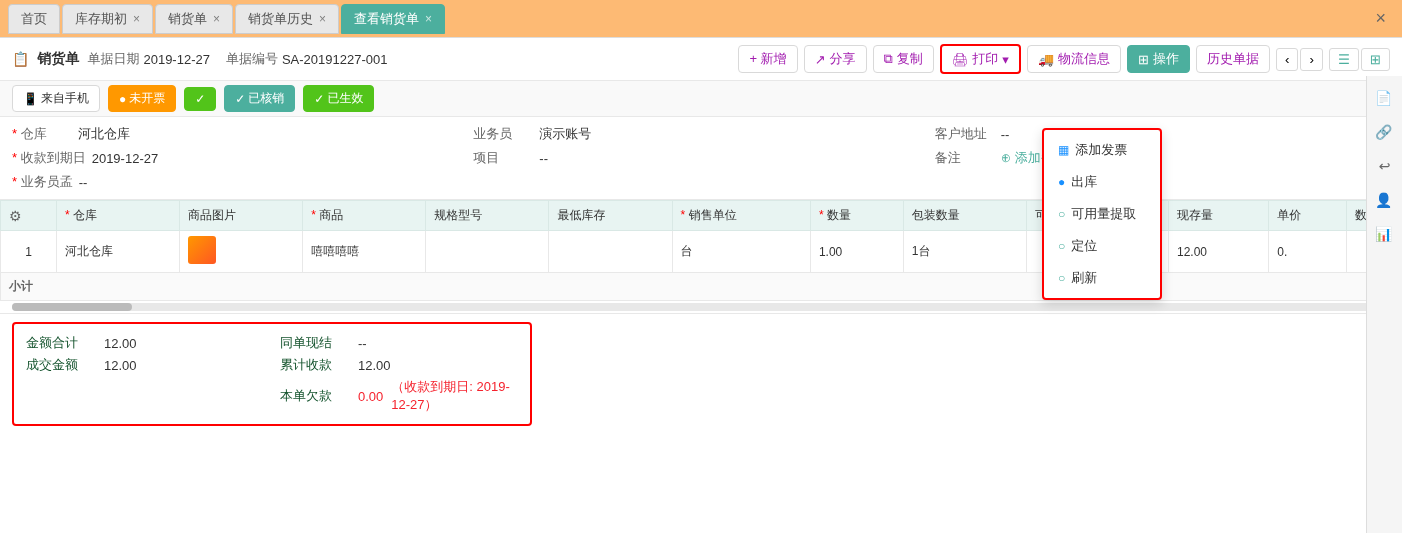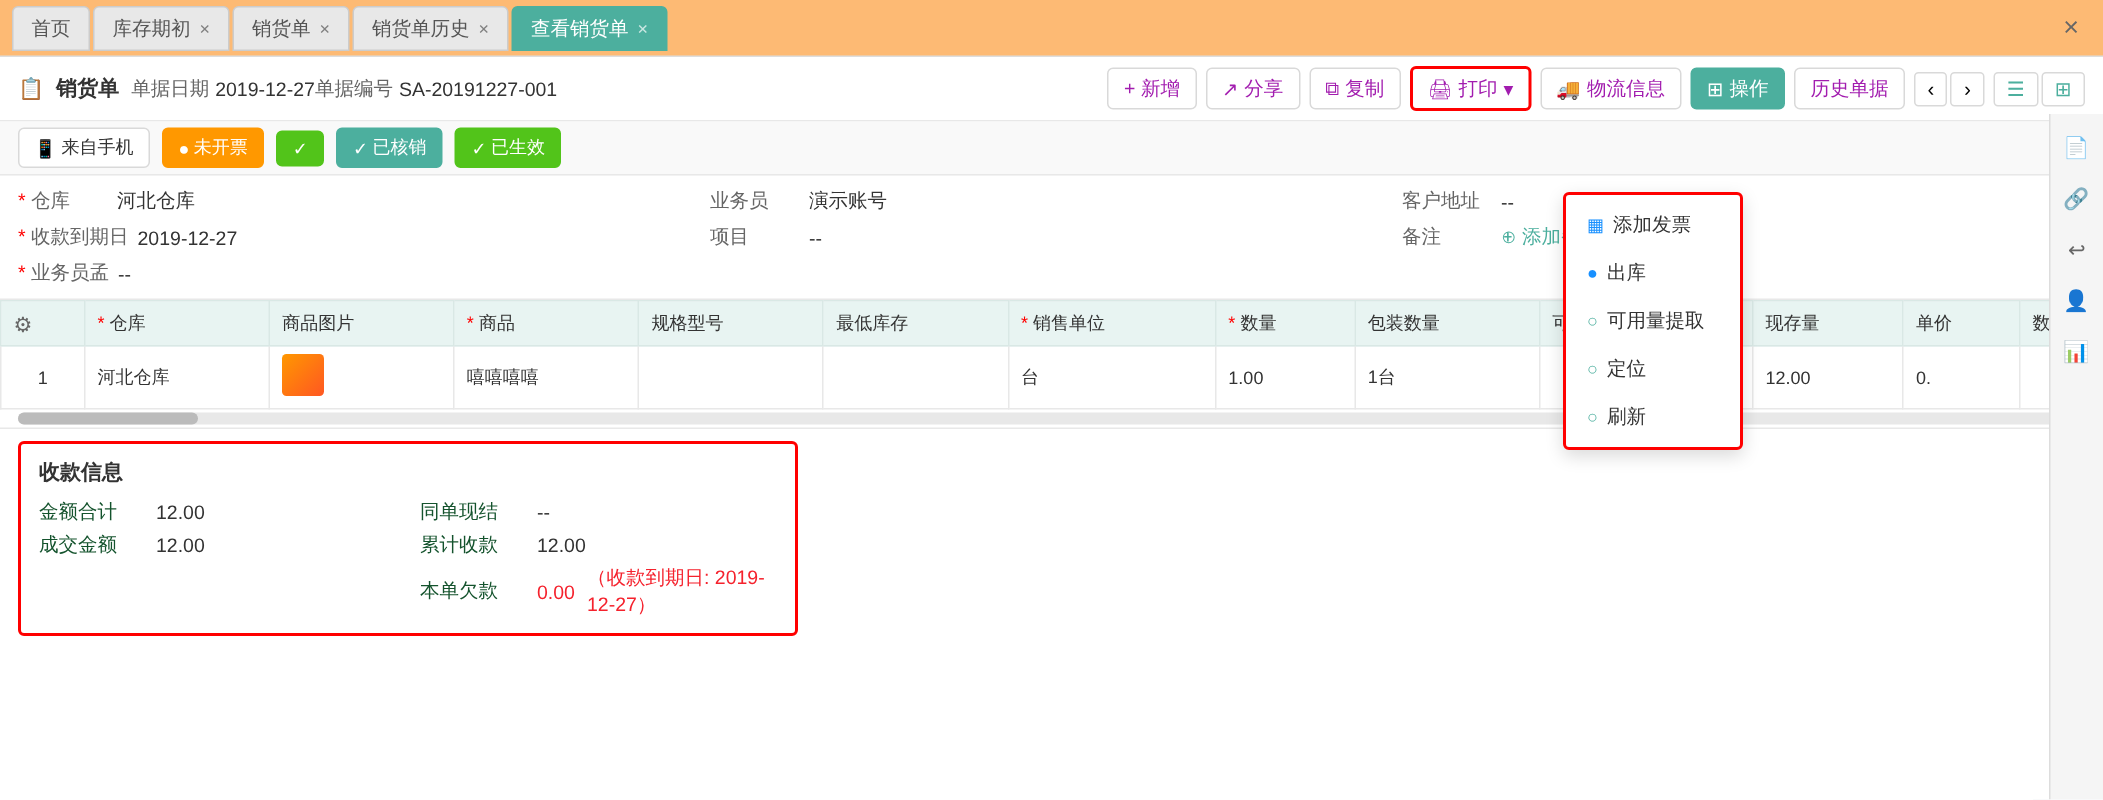--- a/index.html
+++ b/index.html
@@ -14,21 +14,21 @@
     .window-close { font-size: 18px; cursor: pointer; color: #666; padding: 0 8px; }
 
     
     .content-area { background: #fff; height: calc(533px - 38px); overflow: hidden; position: relative; }
 
     
     .doc-header { display: flex; align-items: center; padding: 6px 12px; background: #fff; border-bottom: 1px solid #e8e8e8; flex-wrap: wrap; gap: 8px; }
     .doc-title-area { display: flex; align-items: center; gap: 8px; }
     .doc-icon { color: #4caf9e; font-size: 14px; }
     .doc-title { font-weight: bold; font-size: 14px; }
-    .doc-meta { display: flex; align-items: center; font-size: 13px; color: #333; }
+    .doc-meta { display: flex; align-items: center; gap: 16px; font-size: 13px; color: #333; }
     .doc-meta-item { display: flex; align-items: center; gap: 4px; }
     .doc-meta-label { color: #666; }
     .toolbar-right { margin-left: auto; display: flex; align-items: center; gap: 6px; }
     .btn-toolbar { display: flex; align-items: center; gap: 4px; padding: 4px 10px; border-radius: 4px; border: 1px solid #d9d9d9; background: #fff; cursor: pointer; font-size: 13px; color: #a21caf; white-space: nowrap; }
     .btn-toolbar.active { background: #4caf9e; color: #fff; border-color: #4caf9e; }
     .nav-arrows { display: flex; gap: 2px; }
     .nav-arrow { border: 1px solid #d9d9d9; background: #fff; padding: 3px 8px; cursor: pointer; border-radius: 3px; }
     .view-btns { display: flex; gap: 2px; }
     .view-btn { border: 1px solid #d9d9d9; background: #fff; padding: 3px 8px; cursor: pointer; border-radius: 3px; color: #4caf9e; }
 
@@ -245,29 +245,33 @@
           <td></td>
           <td></td>
           <td>台</td>
           <td>1.00</td>
           <td>1台</td>
           <td></td>
           <td>12.00</td>
           <td>0.</td>
           <td></td>
         </tr>
+        <tr class="subtotal">
+          <td colspan="13">
+            <span>小计</span>
+          </td>
+        </tr>
       </tbody>
     </table>
     <div class="scrollbar-h">
       <div class="scrollbar-thumb"></div>
     </div>
   </div>
 
   <div class="payment-section">
-    <div class="payment-title">收款信息</div>
     <div class="payment-grid">
       <div class="payment-row">
         <span class="payment-label">金额合计</span>
         <span class="payment-value">12.00</span>
       </div>
       <div class="payment-row">
         <span class="payment-label">同单现结</span>
         <span class="payment-value">--</span>
       </div>
       <div class="payment-row">

